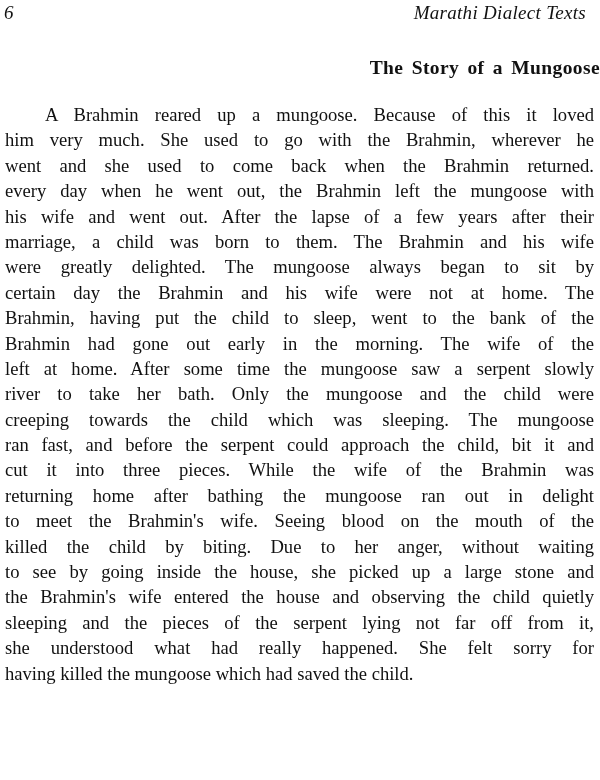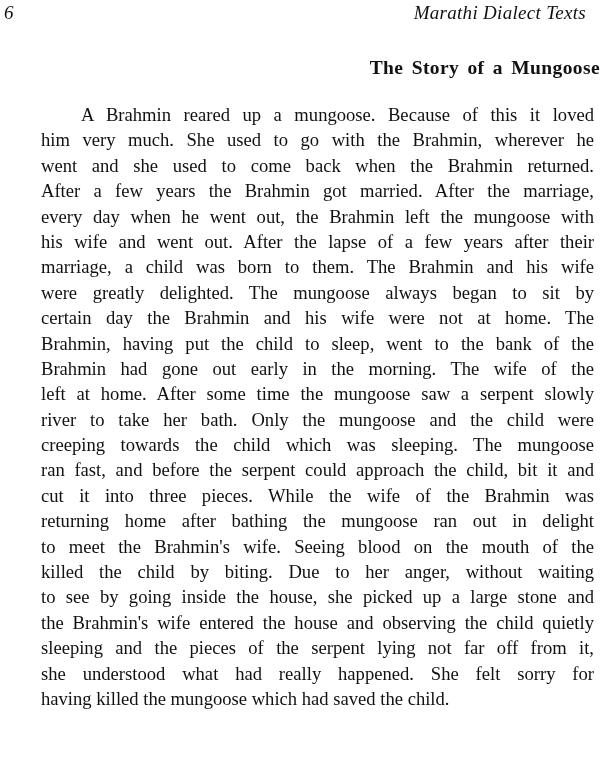--- a/index.html
+++ b/index.html
@@ -54,21 +54,20 @@
       font-size: 18.6px;
     }
     .line {
       display: block;
       height: 25.4px;
       line-height: 25.4px;
       text-align: justify;
       text-align-last: justify;
       white-space: nowrap;
       overflow: visible;
-      margin-left: 36px;
     }
     .line.first {
       padding-left: 40px;
     }
     .line.last {
       text-align-last: left;
     }
     
     .line > span {
       display: block;
@@ -92,23 +91,20 @@
 
 <div class="body-text">
   <div class="line first">
       <span>A Brahmin reared up a mungoose.  Because of this it loved</span>
     </div>
   <div class="line">
       <span>him very much.  She used to go with the Brahmin, wherever he</span>
     </div>
   <div class="line">
       <span>went and she used to come back when the Brahmin returned.</span>
-    </div>
-  <div class="line">
-      <span>After a few years the Brahmin got married.  After the marriage,</span>
     </div>
   <div class="line">
       <span>every day when he went out, the Brahmin left the mungoose with</span>
     </div>
   <div class="line">
       <span>his wife and went out.  After the lapse of a few years after their</span>
     </div>
   <div class="line">
       <span>marriage, a child was born to them.  The Brahmin and his wife</span>
     </div>

